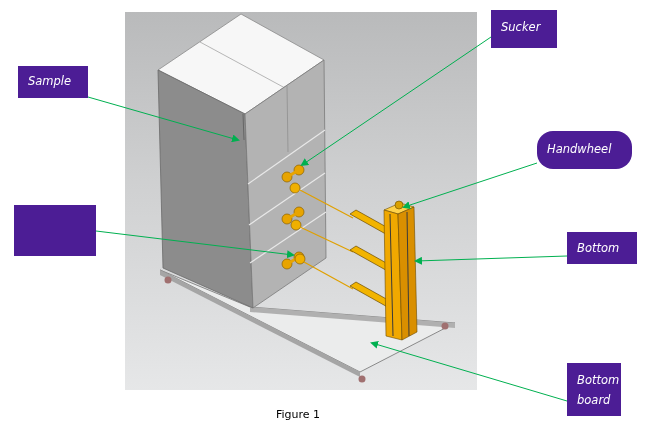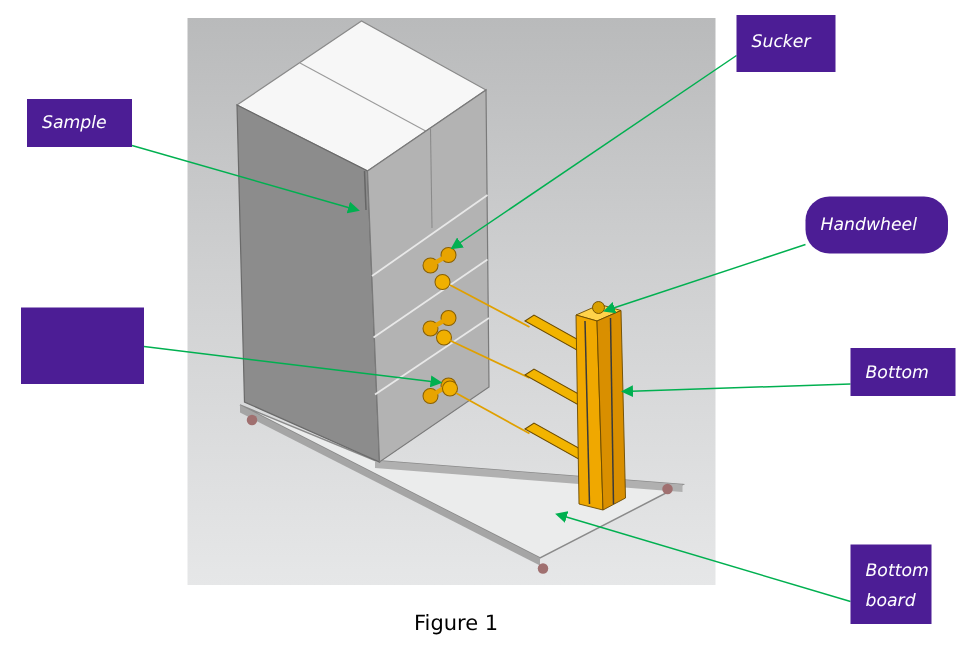--- a/index.html
+++ b/index.html
@@ -13,21 +13,21 @@
       font-family: "DejaVu Sans", sans-serif; font-size: 11.5px; line-height: 20px;
       padding: 0 0 0 10px; box-sizing: border-box; font-style: italic;
     }
     #lbl-sample { left: 18px; top: 66px; width: 70px; height: 32px; padding-top: 5px; }
     #lbl-sucker { left: 491px; top: 10px; width: 66px; height: 38px; padding-top: 7px; }
     #lbl-handwheel { left: 537px; top: 131px; width: 95px; height: 38px; padding-top: 8px; border-radius: 16px; }
     #lbl-pressure { left: 14px; top: 205px; width: 82px; height: 51px; padding-top: 7px; }
     #lbl-column { left: 567px; top: 232px; width: 70px; height: 32px; padding-top: 6px; }
     #lbl-bottom { left: 567px; top: 363px; width: 54px; height: 53px; padding-top: 7px; }
     .caption {
-      position: absolute; left: 276px; top: 408px; font-size: 14px; color: #000;
+      position: absolute; left: 276px; top: 408px; font-size: 11px; color: #000;
       font-family: "DejaVu Sans", sans-serif;
     }
     svg.scene { position: absolute; left: 0; top: 0; }
   </style>
 </head>
 <body>
 
 <div class="render-bg"></div>
 
 <svg class="scene" width="645" height="436" viewBox="0 0 645 436">

